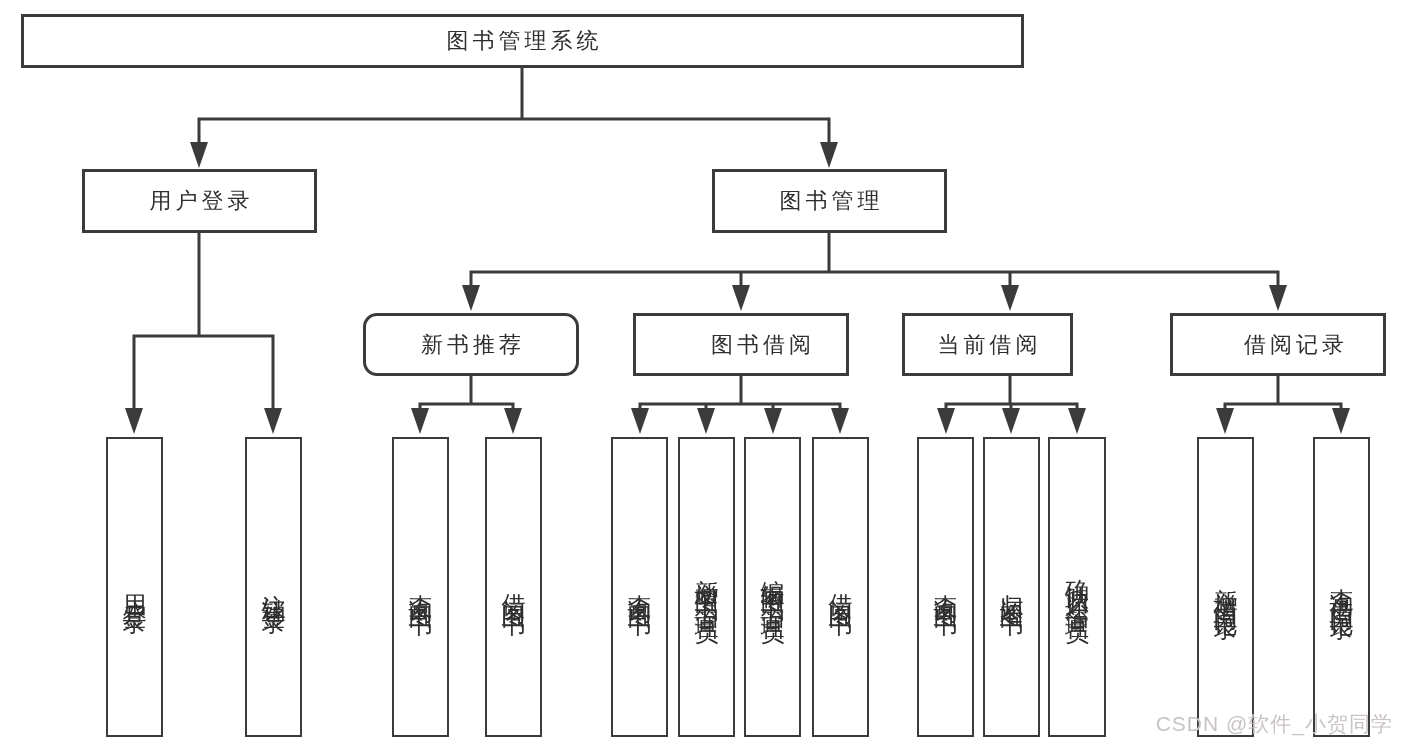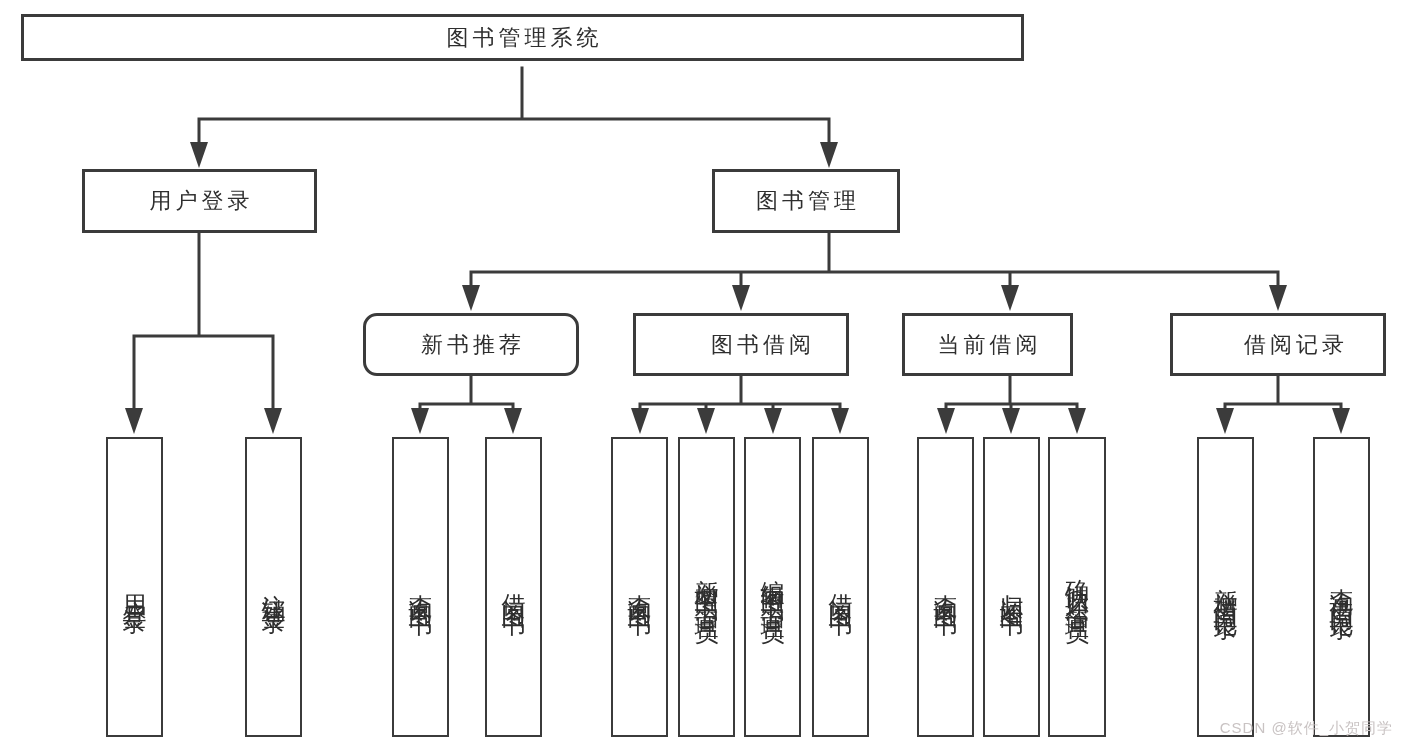--- a/index.html
+++ b/index.html
@@ -48,21 +48,21 @@
     text-orientation:mixed;
     font-size:24px;
     letter-spacing:6px;
     line-height:1;
     white-space:nowrap;
   }
   .watermark{
     position:absolute;
     right:12px;
     bottom:9px;
-    font-size:15px;
+    font-size:21px;
     letter-spacing:1px;
     color:var(--watermark);
     white-space:nowrap;
   }
 </style>
 </head>
 <body>
 
 <div class="canvas">
 
@@ -102,24 +102,24 @@
       <polygon points="764,408 782,408 773,434"></polygon>
       <polygon points="831,408 849,408 840,434"></polygon>
       <polygon points="937,408 955,408 946,434"></polygon>
       <polygon points="1002,408 1020,408 1011,434"></polygon>
       <polygon points="1068,408 1086,408 1077,434"></polygon>
       <polygon points="1216,408 1234,408 1225,434"></polygon>
       <polygon points="1332,408 1350,408 1341,434"></polygon>
     </g>
   </svg>
 
-  <div class="box h-label" style="left:21px;top:14px;width:1003px;height:47px;">图书管理系统</div>
+  <div class="box h-label" style="left:21px;top:14px;width:1003px;height:54px;">图书管理系统</div>
 
   <div class="box h-label" style="left:82px;top:169px;width:235px;height:64px;">用户登录</div>
-  <div class="box h-label" style="left:712px;top:169px;width:188px;height:64px;text-align:right;">图书管理</div>
+  <div class="box h-label" style="left:712px;top:169px;width:235px;height:64px;text-align:right;">图书管理</div>
 
   <div class="box h-label" style="left:363px;top:313px;width:216px;height:63px;border-radius:14px;">新书推荐</div>
   <div class="box h-label" style="left:633px;top:313px;width:216px;height:63px;padding-left:40px;">图书借阅</div>
   <div class="box h-label" style="left:902px;top:313px;width:171px;height:63px;">当前借阅</div>
   <div class="box h-label" style="left:1170px;top:313px;width:216px;height:63px;padding-left:32px;">借阅记录</div>
 
   <div class="box leaf" style="left:106px;top:437px;width:57px;height:300px;">用户登录</div>
   <div class="box leaf" style="left:245px;top:437px;width:57px;height:300px;">注销登录</div>
 
   <div class="box leaf" style="left:392px;top:437px;width:57px;height:300px;">查询图书</div>

